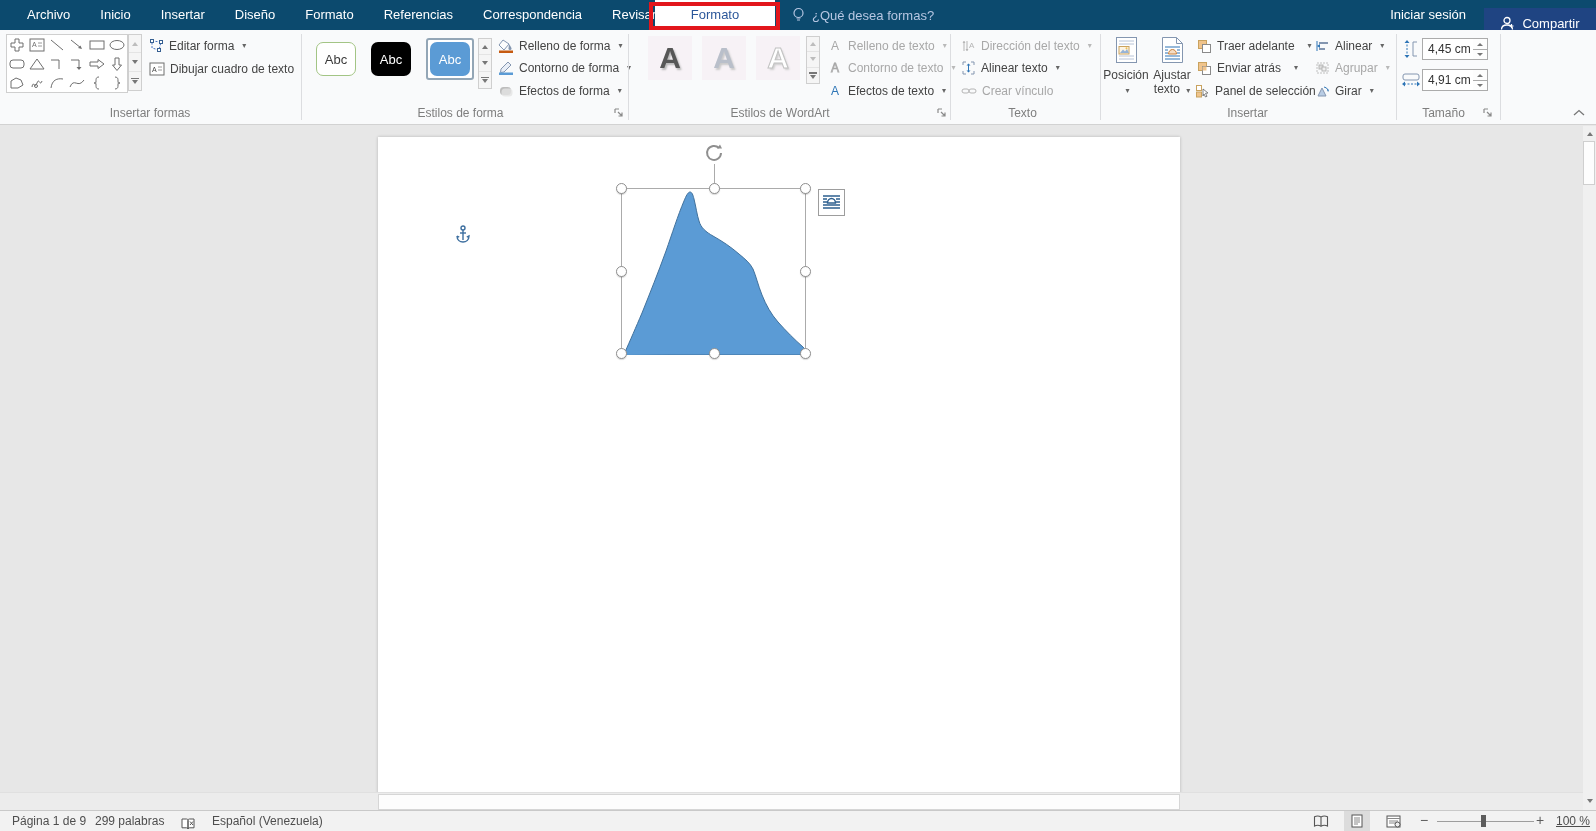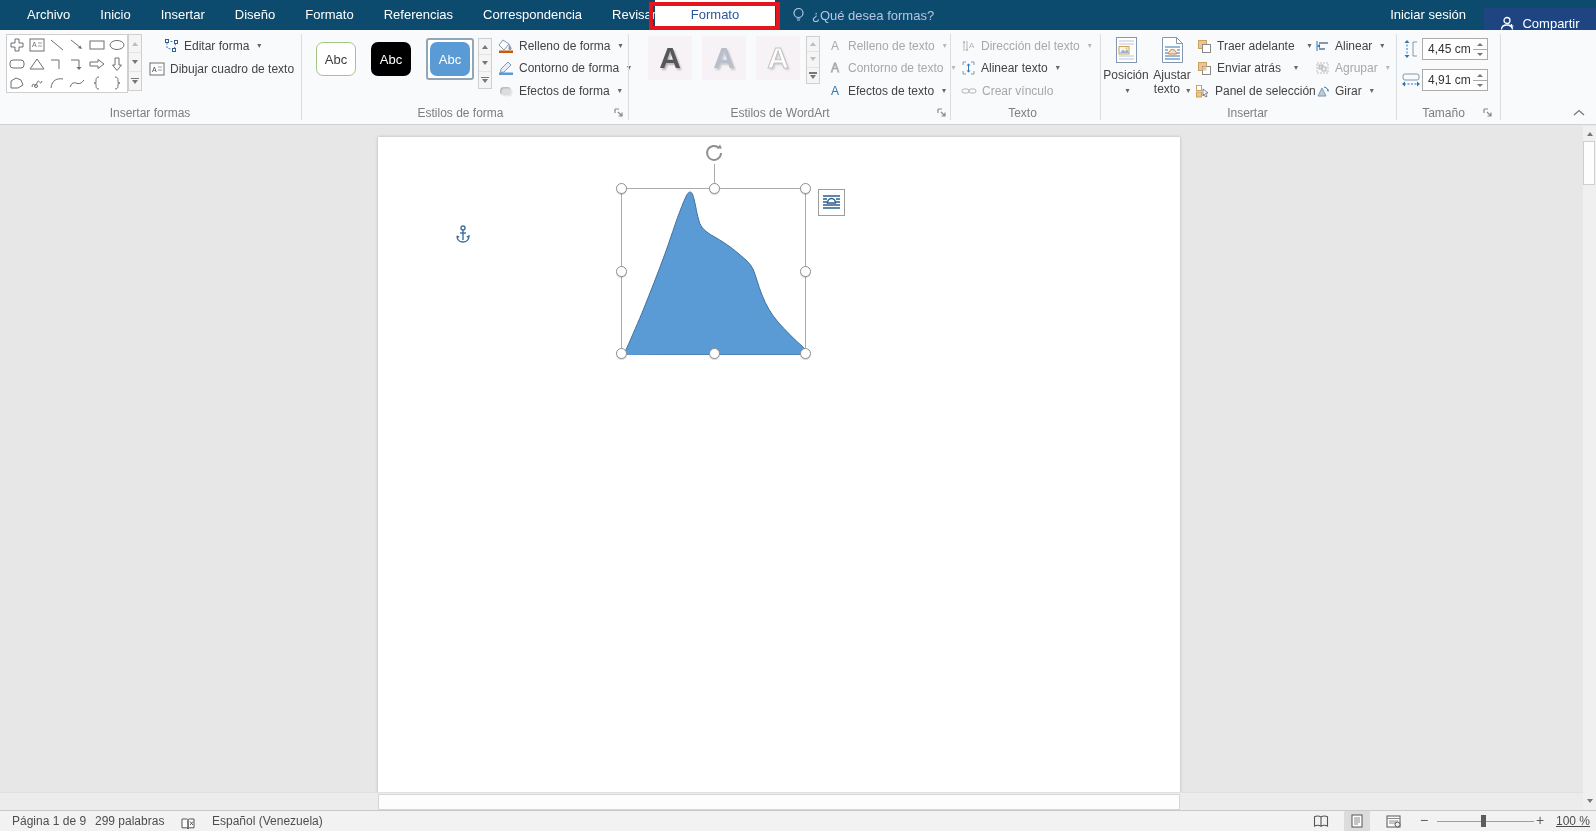--- a/index.html
+++ b/index.html
@@ -260,21 +260,21 @@
           <span class="tri up gray"></span>
         </div>
       <div class="gbtn">
           <span class="tri down"></span>
         </div>
       <div class="gbtn" style="flex-direction:column">
           <span class="morebar"></span>
           <span class="tri down"></span>
         </div>
     </div>
-    <div class="rbtn" style="left:161px; top:5px;">
+    <div class="rbtn" style="left:146px; top:5px;">
       <svg width="15" height="15" viewBox="0 0 15 15">
         <path d="M3 3L12 4 10 12 3 10z" fill="none" stroke="#4472c4" stroke-dasharray="2 1.5"></path>
         <rect x="1.5" y="1.5" width="3" height="3" fill="#fff" stroke="#365f91"></rect>
         <rect x="10.5" y="2.5" width="3" height="3" fill="#fff" stroke="#365f91"></rect>
         <rect x="8.5" y="10.5" width="3" height="3" fill="#fff" stroke="#365f91"></rect>
       </svg>
       <span>Editar forma</span>
         <span class="caret">▾</span>
     </div>
     <div class="rbtn" style="left:146px; top:28px;">

